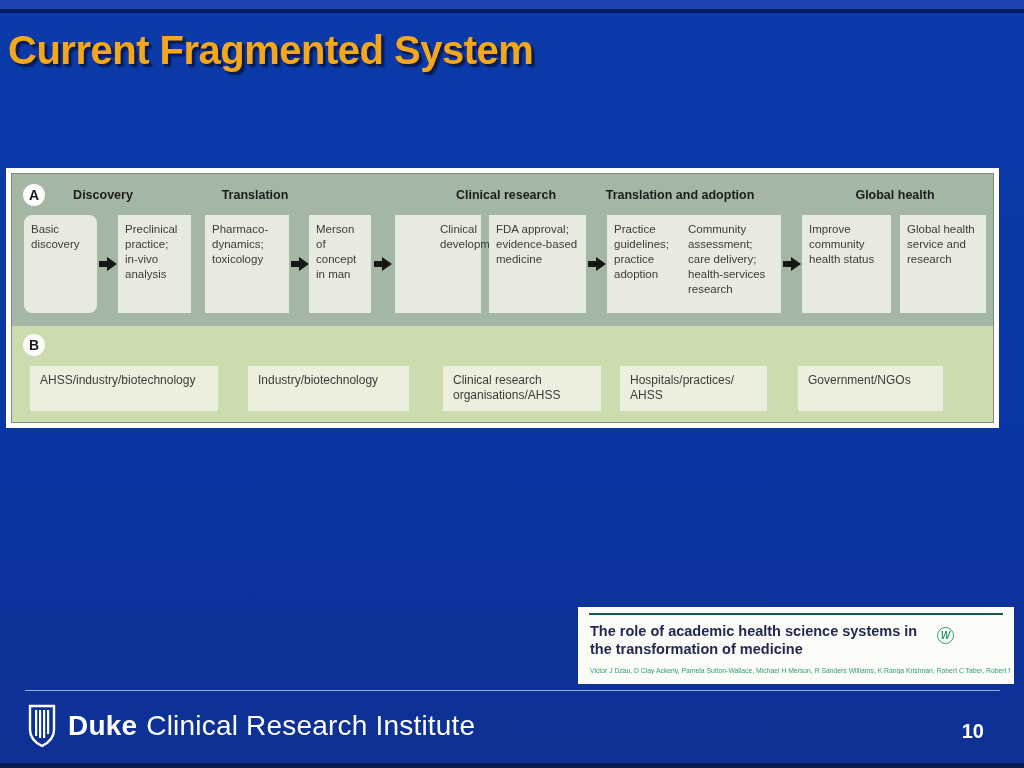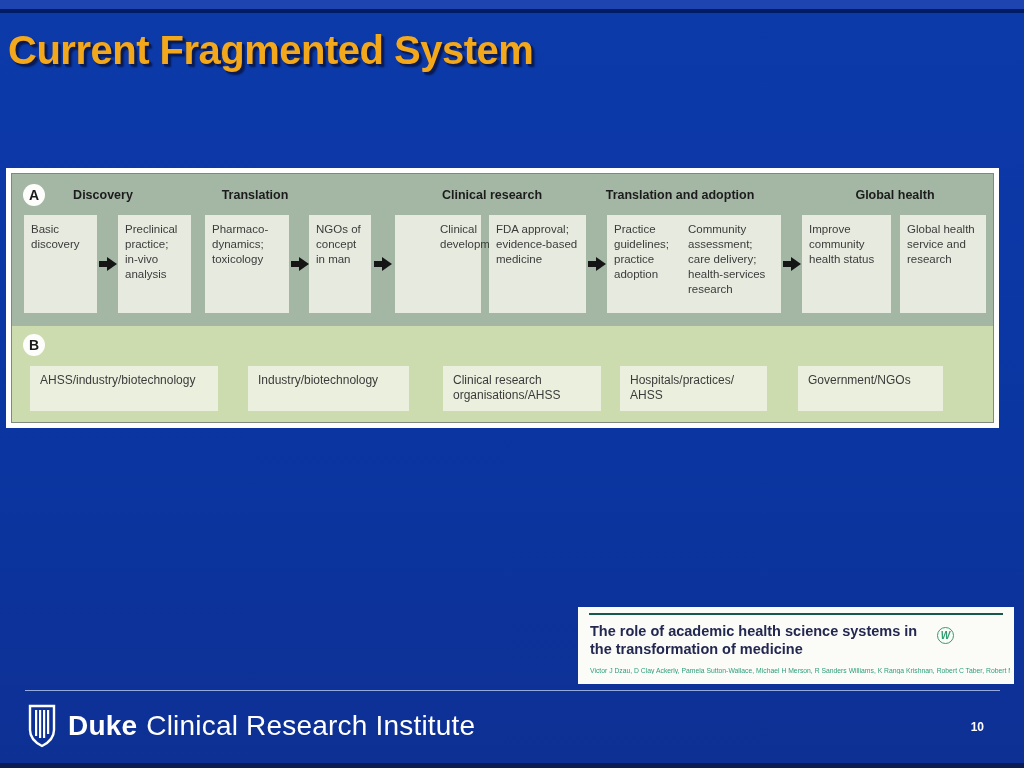--- a/index.html
+++ b/index.html
@@ -39,48 +39,48 @@
           display:flex;align-items:center;justify-content:center;}
   .cit-authors{position:absolute;left:12px;top:60px;width:420px;font-size:6.8px;color:#2f9e7a;
                white-space:nowrap;overflow:hidden;}
 
   
   .footer-line{position:absolute;left:25px;top:690px;width:975px;height:1px;background:#94aadf;}
   .footer-brand{position:absolute;left:28px;top:702px;height:48px;display:flex;align-items:center;color:#ffffff;}
   .shield{margin-right:12px;}
   .brand-bold{font-size:28px;font-weight:bold;letter-spacing:0.2px;}
   .brand-rest{font-size:28px;font-weight:400;margin-left:9px;letter-spacing:0.2px;}
-  .page-num{position:absolute;right:40px;top:720px;font-size:12px;font-weight:bold;color:#ffffff;}
+  .page-num{position:absolute;right:40px;top:720px;font-size:20px;font-weight:bold;color:#ffffff;}
 </style>
 </head>
 <body>
 
 <div class="slide">
   <div class="top-band"></div>
   <div class="top-rule"></div>
 
   <h1 class="title">Current Fragmented System</h1>
 
   <div class="figure">
     <div class="panel">
       <div class="rowb-band"></div>
 
       <div class="badge" style="left:11px;top:10px;">A</div>
       <div class="ghead" style="left:91px;">Discovery</div>
       <div class="ghead" style="left:243px;">Translation</div>
-      <div class="ghead" style="left:480px;">Clinical research</div>
+      <div class="ghead" style="left:494px;">Clinical research</div>
       <div class="ghead" style="left:668px;">Translation and adoption</div>
       <div class="ghead" style="left:883px;">Global health</div>
 
-      <div class="abox" style="left:12px;width:73px;">Basic discovery</div>
+      <div class="abox" style="left:12px;width:73px;border-radius:8px;">Basic discovery</div>
       <div class="arrow" style="left:87px;"></div>
       <div class="abox" style="left:106px;width:73px;">Preclinical practice; in-vivo analysis</div>
       <div class="abox" style="left:193px;width:84px;">Pharmaco-dynamics; toxicology</div>
       <div class="arrow" style="left:279px;"></div>
-      <div class="abox" style="left:297px;width:62px;">NGOs of concept in man</div>
+      <div class="abox" style="left:297px;width:62px;">Merson of concept in man</div>
       <div class="arrow" style="left:362px;"></div>
       <div class="abox" style="left:383px;width:86px;padding-left:45px;">Clinical development</div>
       <div class="abox" style="left:477px;width:97px;">FDA approval; evidence-based medicine</div>
       <div class="arrow" style="left:576px;"></div>
       <div class="abox" style="left:595px;width:86px;">Practice guidelines; practice adoption</div>
       <div class="abox" style="left:669px;width:100px;">Community assessment; care delivery; health-services research</div>
       <div class="arrow" style="left:771px;"></div>
       <div class="abox" style="left:790px;width:89px;">Improve community health status</div>
       <div class="abox" style="left:888px;width:86px;">Global health service and research</div>
 

